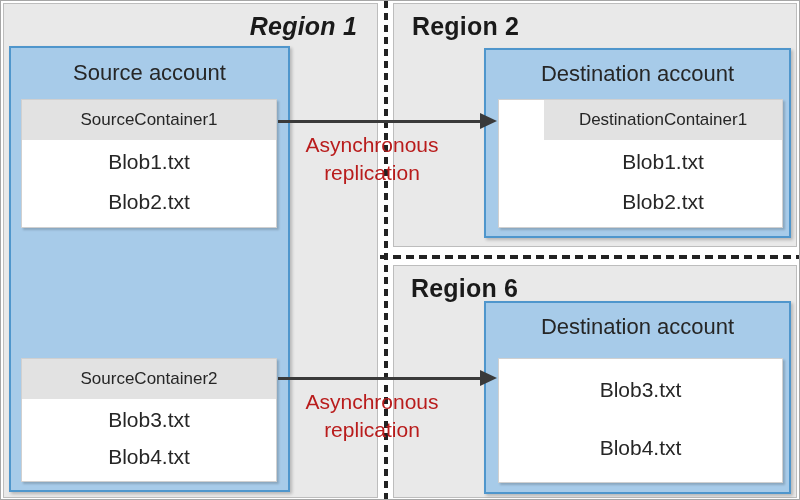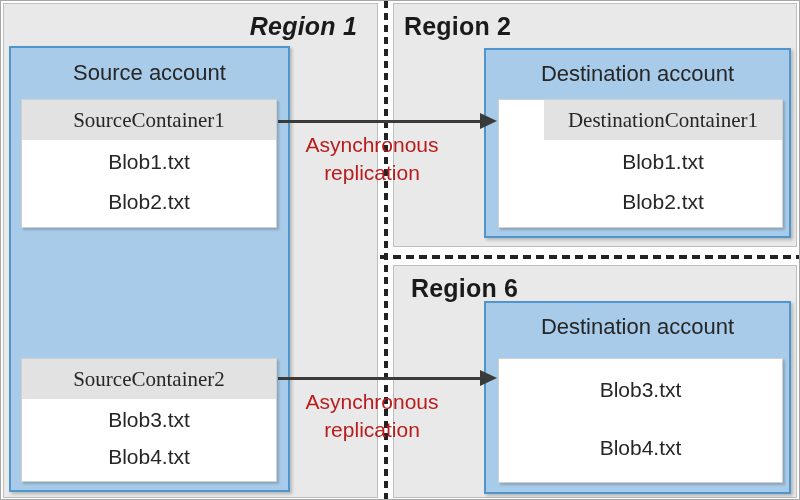--- a/index.html
+++ b/index.html
@@ -28,21 +28,21 @@
   .region-title {
     position: absolute;
     top: 8px;
     font-size: 25px;
     font-weight: bold;
     color: #1a1a1a;
     letter-spacing: 0.2px;
     white-space: nowrap;
   }
   #region1-title { right: 20px; font-style: italic; }
-  #region2-title { left: 10px; text-align: center; }
+  #region2-title { left: 18px; text-align: center; }
   #region3-title { left: 17px; }
 
   .account-box {
     position: absolute;
     background: #a7cbe9;
     border: 2px solid #4f96cc;
     box-shadow: 2px 2px 3px rgba(0,0,0,0.22);
   }
   #source-account-box { left: 8px;   top: 45px;  width: 281px; height: 446px; }
   #dest-account-box-1 { left: 483px; top: 47px;  width: 307px; height: 190px; }
@@ -71,23 +71,22 @@
   #src-container-2  { left: 20px;  top: 357px; width: 256px; height: 124px; }
   #dest-container-1 { left: 497px; top: 98px;  width: 285px; height: 129px; padding-left: 45px; }
   #dest-container-2 { left: 497px; top: 357px; width: 285px; height: 125px; }
 
   .container-header {
     flex: 0 0 40px;
     background: #e2e2e2;
     display: flex;
     align-items: center;
     justify-content: center;
-    font-size: 21px;
-    white-space: nowrap;
-    font-family: Liberation Serif, serif;
+    font-size: 17px;
+    white-space: nowrap;
   }
   .container-body {
     flex: 1 1 auto;
     display: flex;
     flex-direction: column;
     justify-content: space-around;
     padding: 2px 0 5px 0;
   }
   .blob-item {
     text-align: center;

